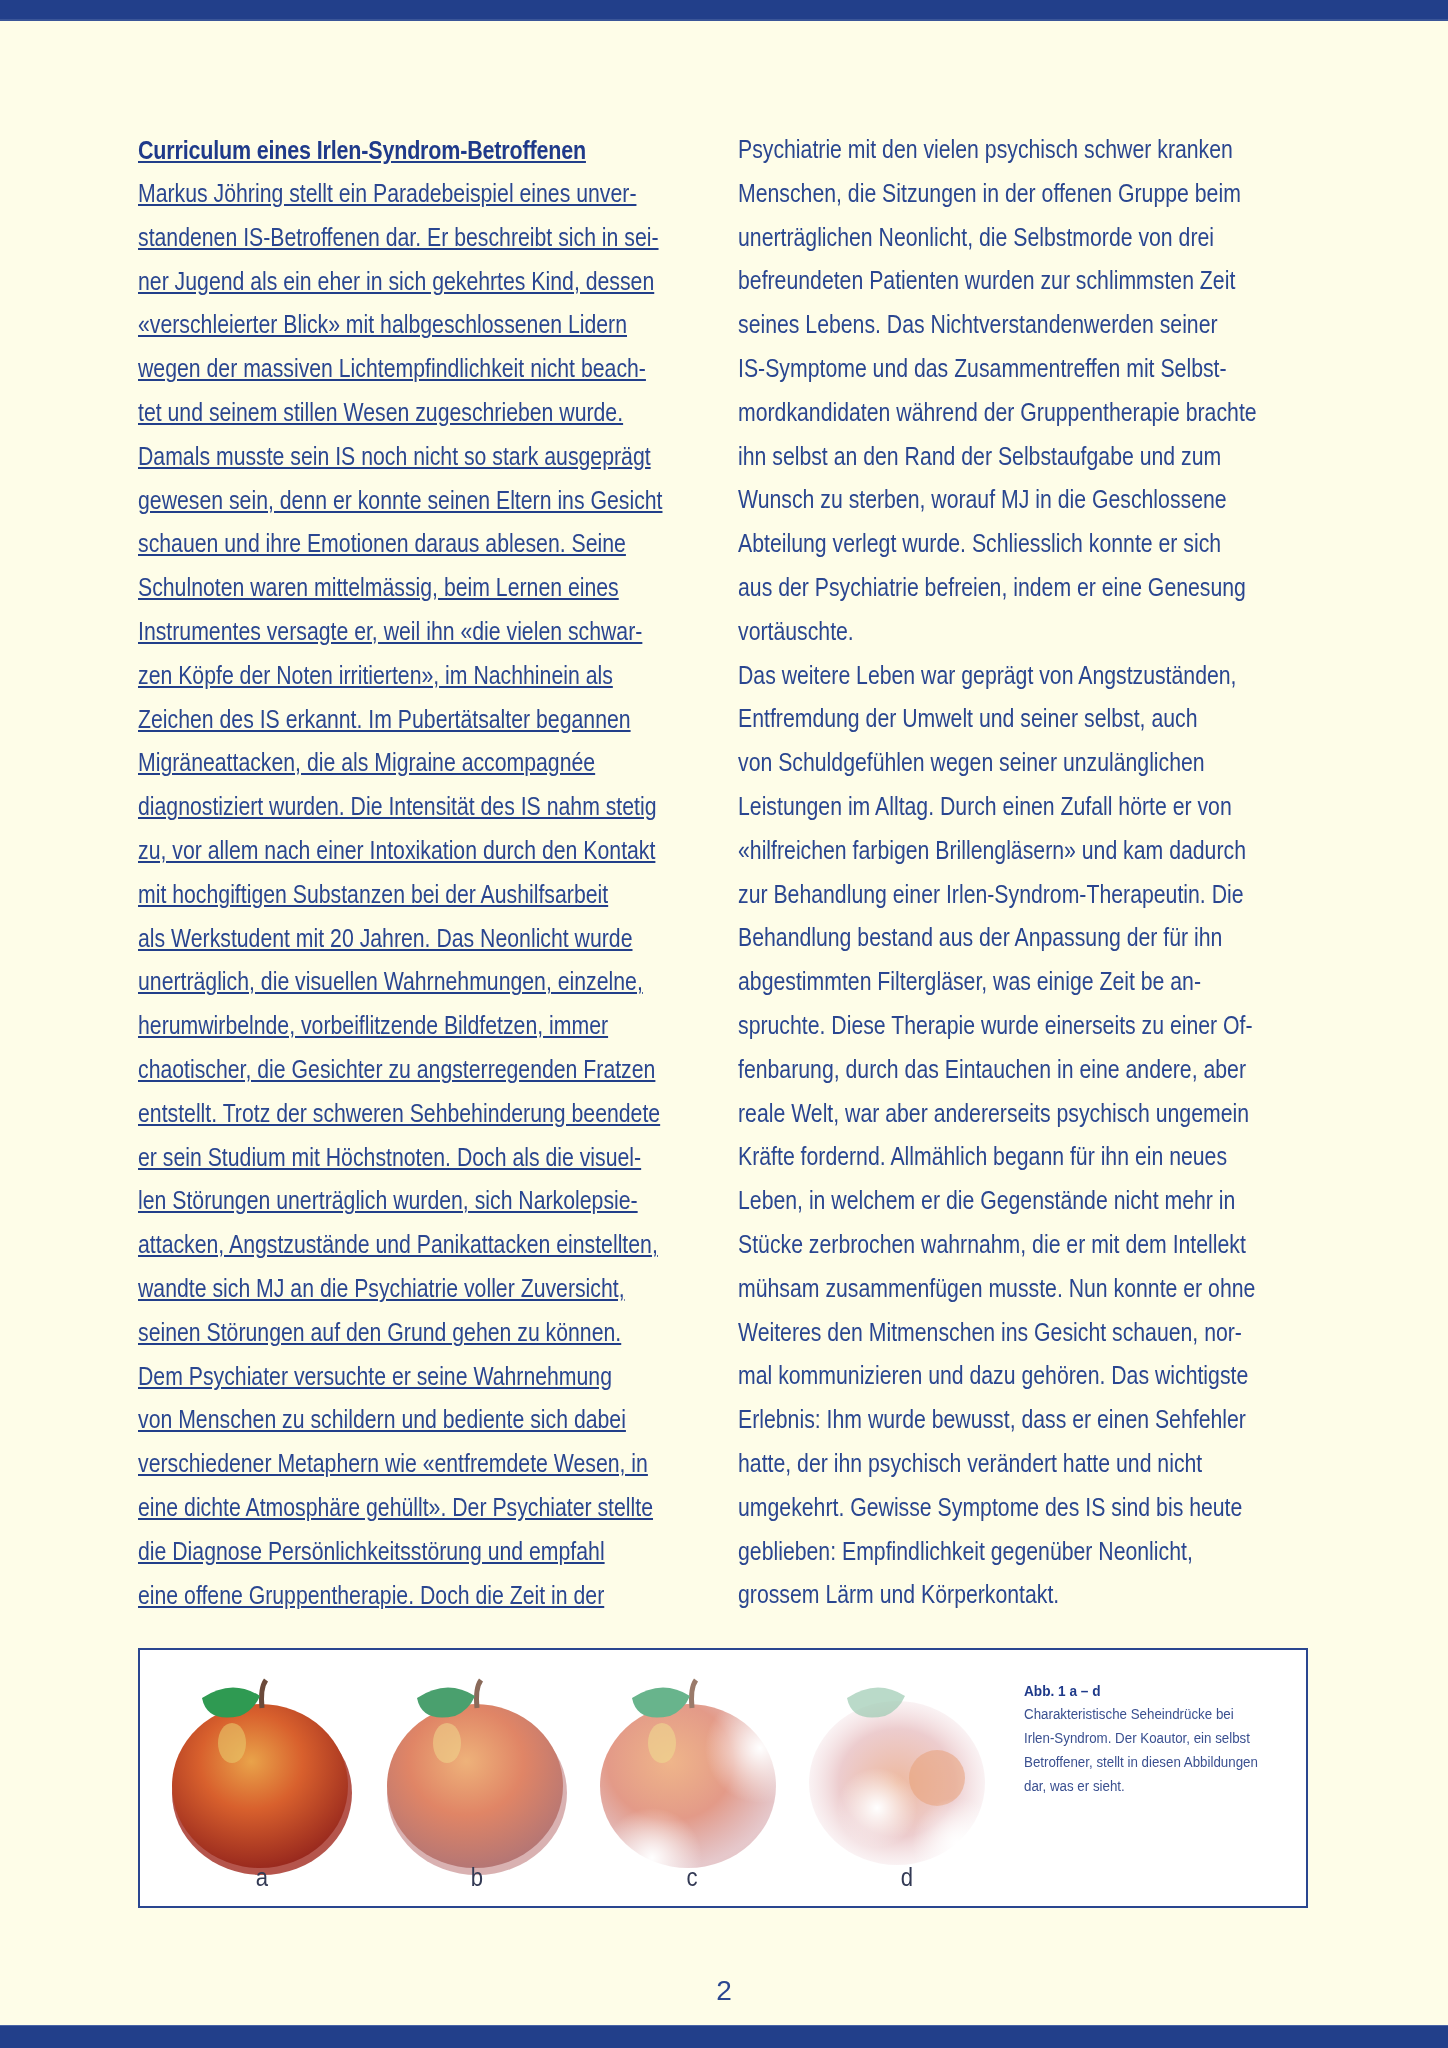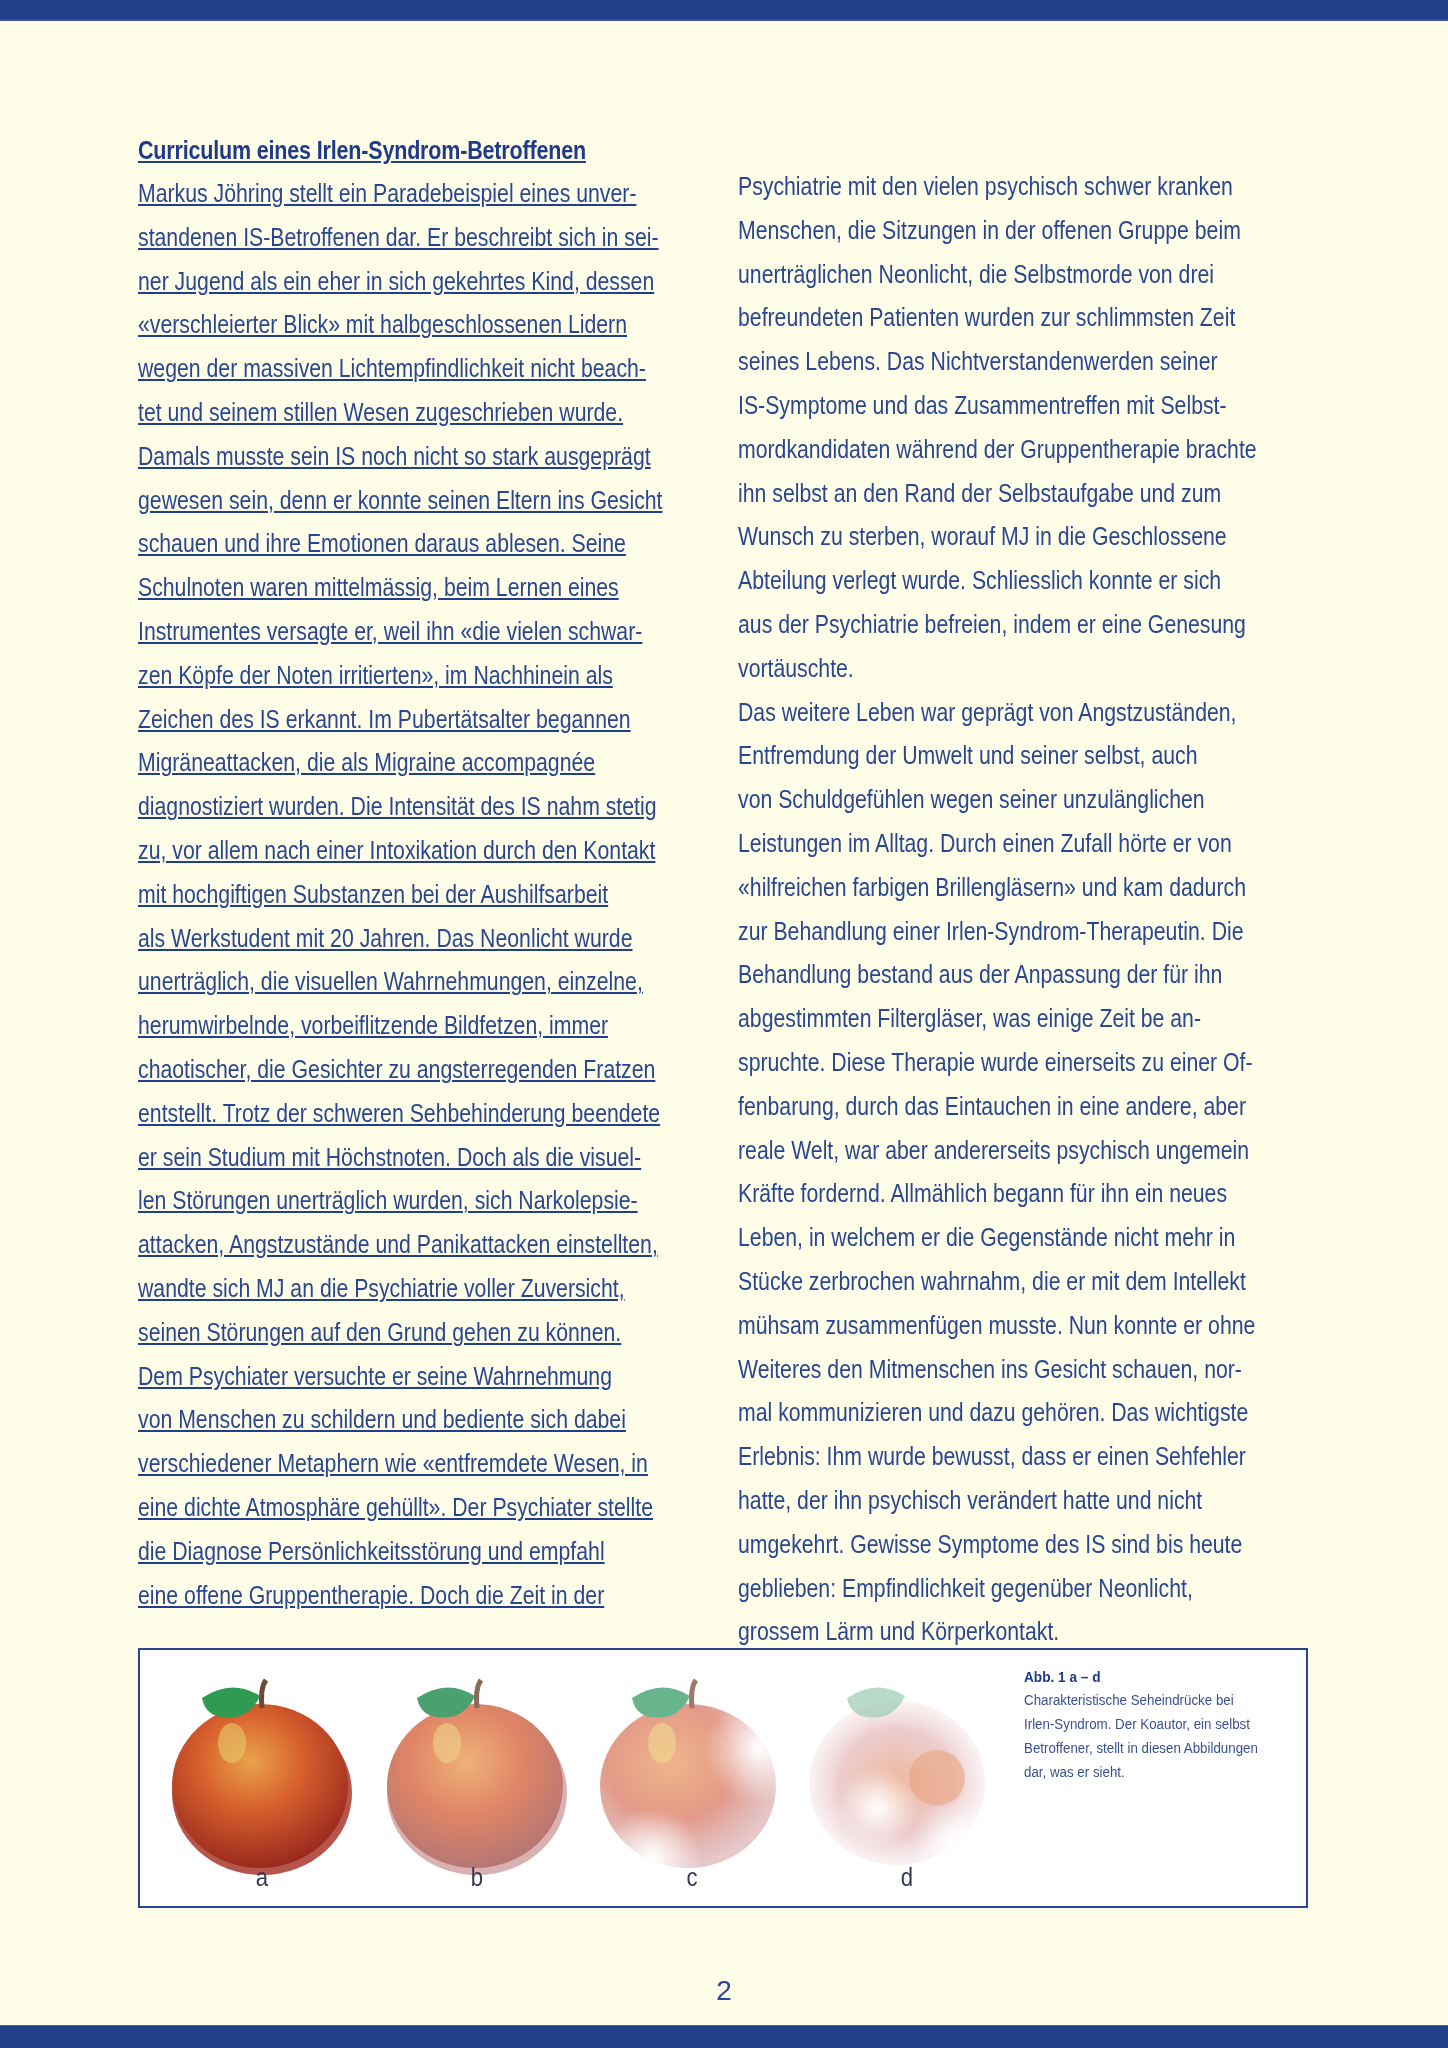--- a/index.html
+++ b/index.html
@@ -6,40 +6,40 @@
   body {
     width:1448px; height:2048px; position:relative; overflow:hidden;
     background:#fefde8;
     font-family:"Liberation Sans", sans-serif;
     color:#223f8a;
   }
   .topbar { position:absolute; left:0; top:0; width:1448px; height:19px; background:#223f8a; border-bottom:2px solid #3a5598; }
   .bottombar { position:absolute; left:0; bottom:0; width:1448px; height:22px; background:#223f8a; border-top:1px solid #4a64a4; }
   .col { position:absolute; top:128px; width:600px; }
   .col.left { left:138px;text-decoration:underline; }
-  .col.right { left:738px;margin-top:37px; }
+  .col.right { left:738px; }
   .heading {
     font-weight:bold; font-size:25px; line-height:44px; color:#1f3a8a;
     transform:scaleX(0.86); transform-origin:left center; white-space:nowrap;
     letter-spacing:-0.2px;
   }
   .line {
     font-size:25px; line-height:43.8px; white-space:nowrap;
     transform:scaleX(0.85); transform-origin:left center; color:#2a4690;
   }
   .figure {
     position:absolute; left:138px; top:1648px; width:1170px; height:260px;
     border:2.5px solid #2a4690; background:#ffffff; box-sizing:border-box;
   }
   .apple-wrap { position:absolute; top:18px; width:200px; height:210px; }
   .apple-label {
     position:absolute; top:212px; width:200px; text-align:center;
     font-size:26px; color:#333a55; transform:scaleX(0.85);
   }
-  .caption { position:absolute; left:884px; top:16px; width:270px; }
+  .caption { position:absolute; left:884px; top:30px; width:270px; }
   .cap-title { font-weight:bold; font-size:15.5px; color:#1f3a8a; line-height:22px; transform:scaleX(0.88); transform-origin:left; white-space:nowrap; }
   .cap-line { font-size:15.5px; line-height:24px; color:#3a5090; transform:scaleX(0.86); transform-origin:left; white-space:nowrap; }
   .cap-list { margin-top:8px; }
   .page-number { position:absolute; left:0; width:1448px; top:1975px; text-align:center; font-size:28px; color:#2a4690; }
 </style>
 </head>
 <body>
 
 <div class="topbar"></div>
 

